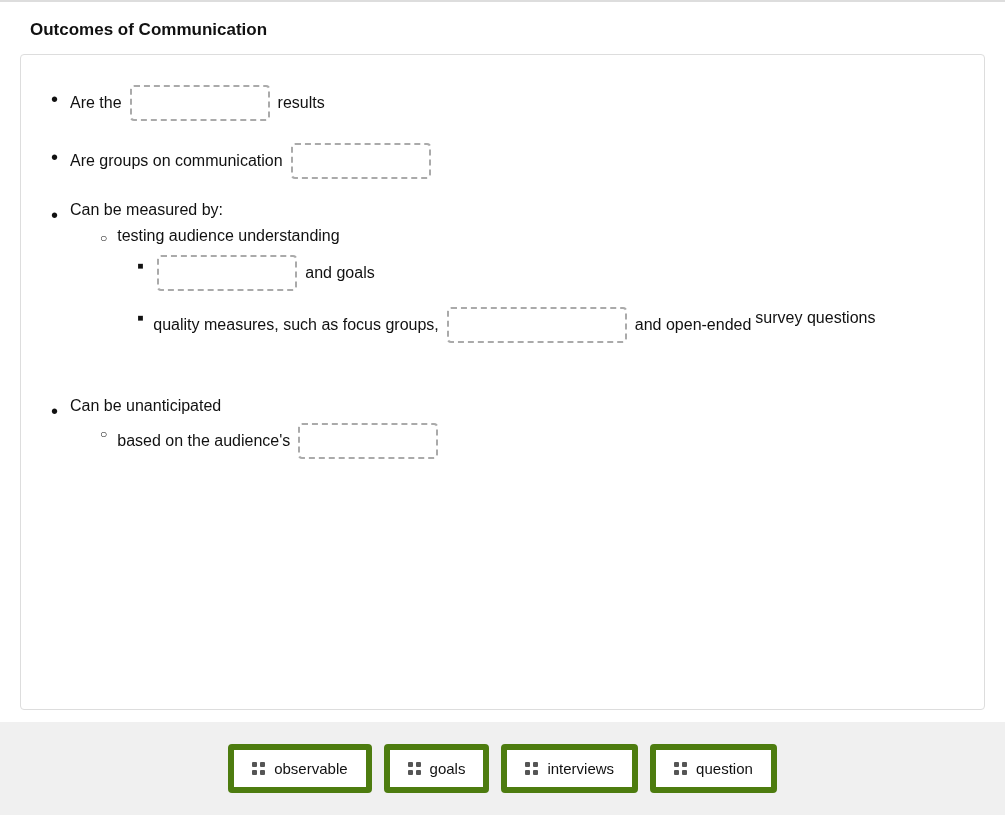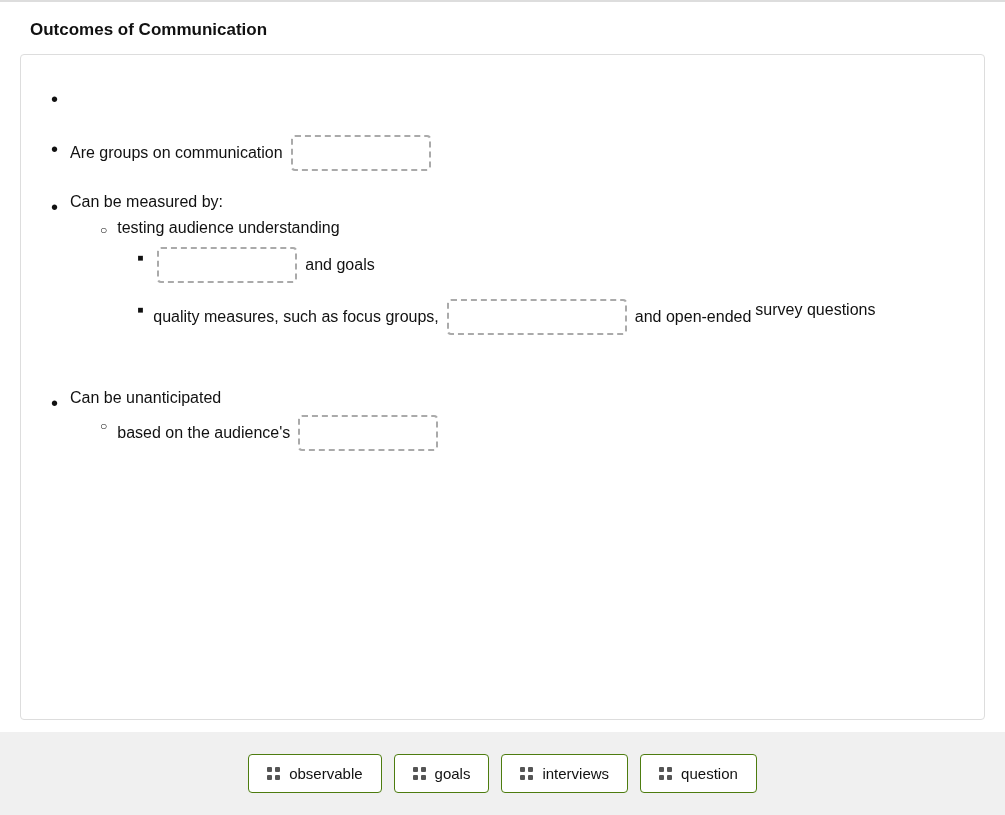--- a/index.html
+++ b/index.html
@@ -144,21 +144,21 @@
       display: flex;
       justify-content: center;
       align-items: center;
       gap: 12px;
     }
 
     .answer-chip {
       display: flex;
       align-items: center;
       gap: 8px;
-      border: 1px solid #4d7c0f;
+      border: 6px solid #4d7c0f;
       border-radius: 4px;
       padding: 10px 18px;
       background: #fff;
       cursor: pointer;
       font-size: 15px;
       color: #111;
     }
 
     .chip-icon {
       display: inline-grid;
@@ -191,20 +191,25 @@
 
   <div class="page-title-bar">
     <span class="page-title">Outcomes of Communication</span>
   </div>
 
   <div class="content-card">
     <ul class="bullet-list">
 
       <li>
         <span class="bullet-dot">•</span>
+        <div class="bullet-content">
+          <span>Are the</span>
+          <span class="dashed-box"></span>
+          <span>results</span>
+        </div>
       </li>
 
       <li>
         <span class="bullet-dot">•</span>
         <div class="bullet-content">
           <span>Are groups on communication</span>
           <span class="dashed-box"></span>
         </div>
       </li>
 

